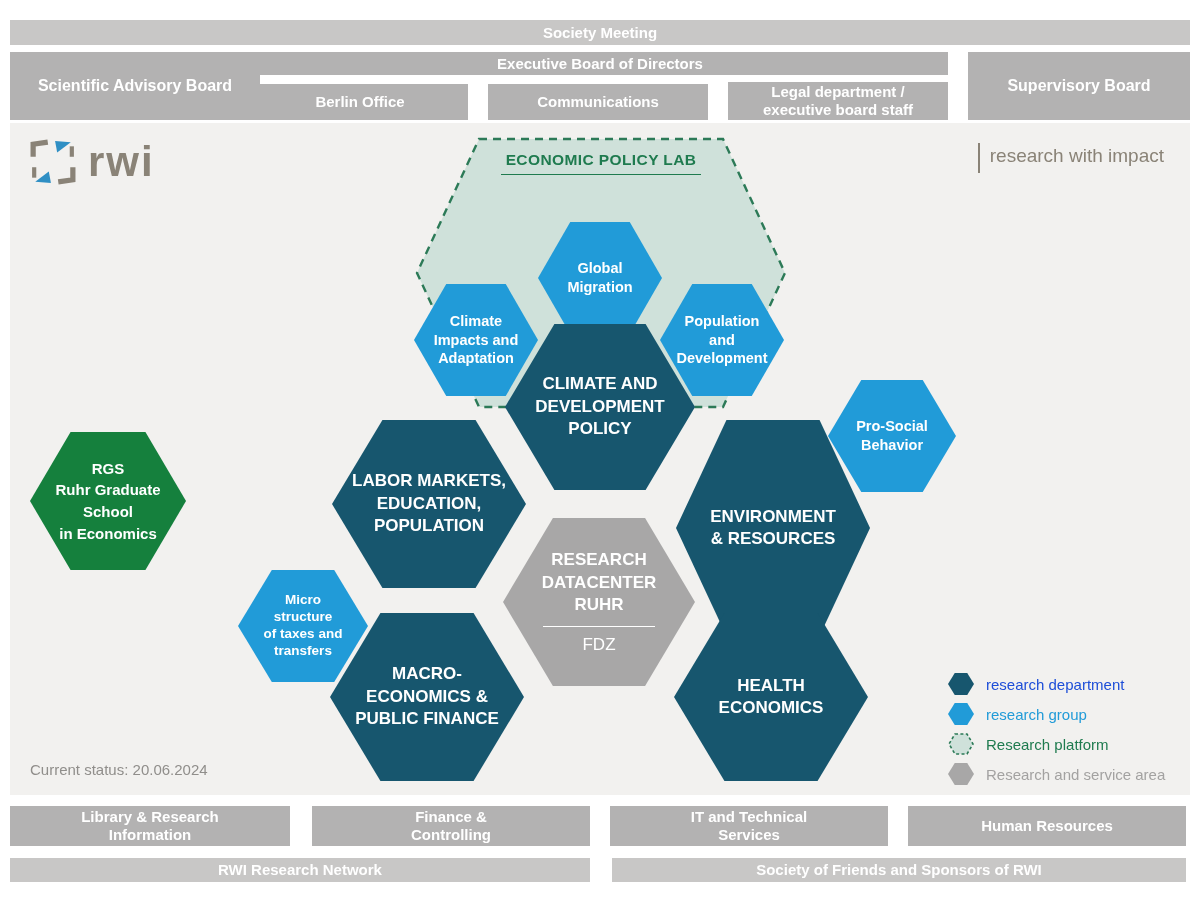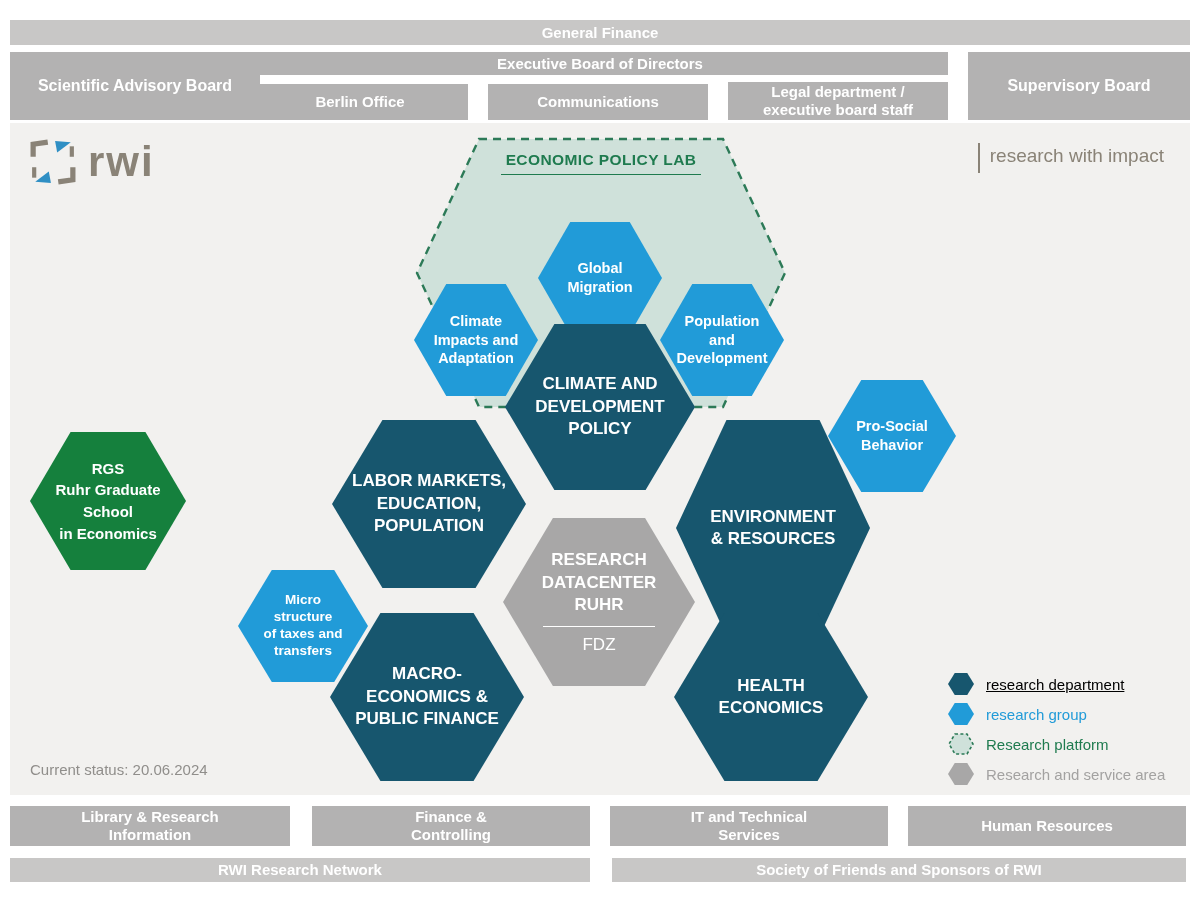--- a/index.html
+++ b/index.html
@@ -34,33 +34,33 @@
   #logo .word{font-size:42px;font-weight:bold;color:#8a8377;letter-spacing:2px;margin-left:12px;
               line-height:1;}
   #tagline{position:absolute;right:26px;top:20px;border-left:2px solid #8a8377;padding:2px 0 6px 10px;
            font-size:19px;color:#8a8377;}
   
   #legend{position:absolute;left:938px;top:546px;}
   .lrow{display:flex;align-items:center;height:30px;}
   .hex-mini{width:26px;height:22px;clip-path:polygon(26% 0,74% 0,100% 50%,74% 100%,26% 100%,0 50%);
             flex:0 0 26px;}
   .lrow .ltext{margin-left:12px;font-size:15px;}
-  .lt-dept{color:#000000;text-decoration:underline;}
+  .lt-dept{color:#1d4ed8;}
   .lt-group{color:#219bd8;}
   .lt-platform{color:#1f7b4f;}
   .lt-service{color:#a3a2a1;}
   #status{position:absolute;left:20px;top:638px;font-size:15px;color:#908e8b;}
 </style>
 </head>
 <body>
 
 <div id="stage">
 
   <div class="bar light" style="left:10px;top:20px;width:1180px;height:25px;">
-    <span class="ml">General Finance</span>
+    <span class="ml">Society Meeting</span>
   </div>
   <div class="bar" style="left:10px;top:52px;width:250px;height:68px;font-size:16px;">
     <span class="ml">Scientific Advisory Board</span>
   </div>
   <div class="bar" style="left:252px;top:52px;width:696px;height:23px;">
     <span class="ml">Executive Board of Directors</span>
   </div>
   <div class="bar" style="left:252px;top:84px;width:216px;height:36px;">
     <span class="ml">Berlin Office</span>
   </div>

